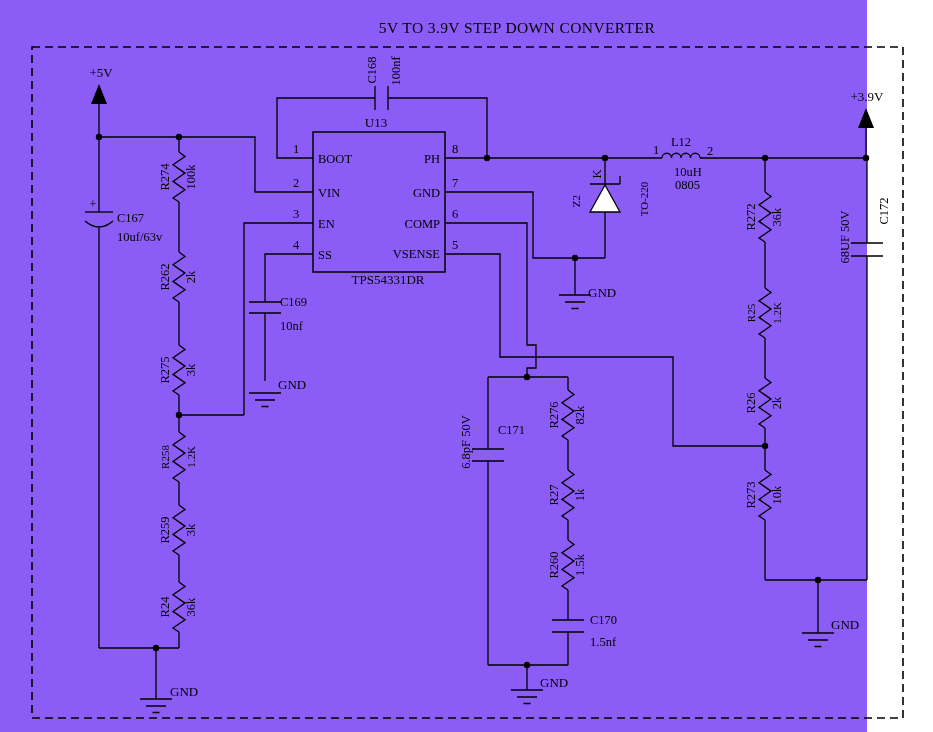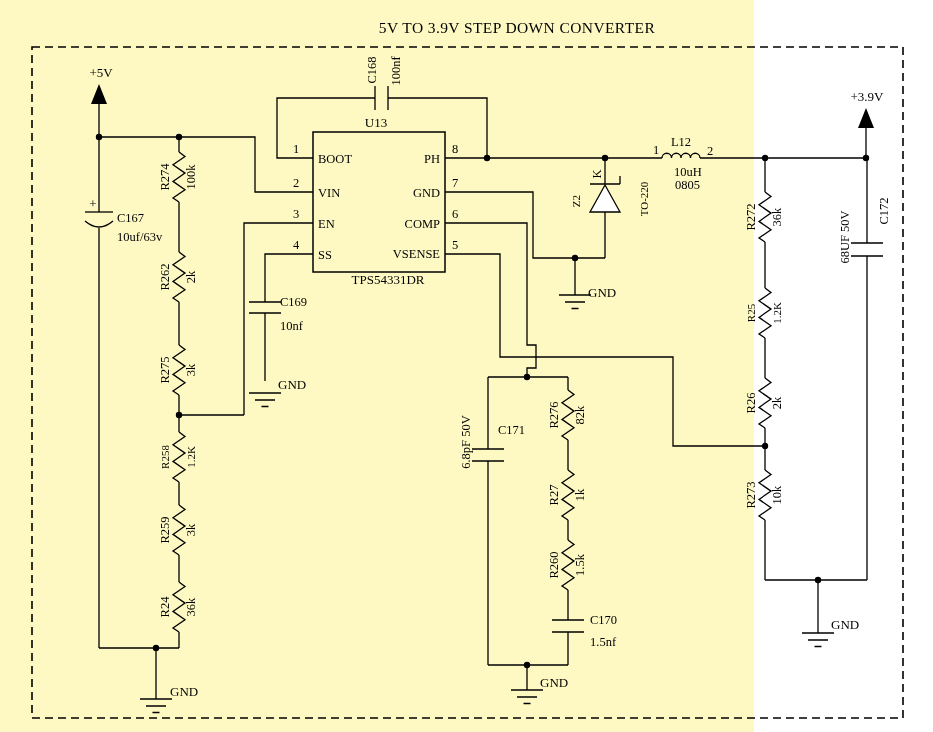--- a/index.html
+++ b/index.html
@@ -1,16 +1,16 @@
 <!DOCTYPE html>
 <html><head>
 <meta charset="utf-8">
 <style>
   html,body{margin:0;padding:0;background:#fff;}
-  #canvas{position:relative;width:754px;height:732px;background:#fef9c3;
+  #canvas{position:relative;width:867px;height:732px;background:#8b5cf6;
           font-family:"Liberation Serif", serif;}
   svg{display:block;}
   .wire{stroke:#000;stroke-width:1.3;fill:none;}
   .thick{stroke:#000;stroke-width:1.5;fill:none;}
   .dash{stroke:#000;stroke-width:1.6;fill:none;stroke-dasharray:8 5;}
   .dot{fill:#000;stroke:none;}
   .lbl{font-family:"Liberation Serif",serif;font-size:12.5px;fill:#000;}
   .lbl-sm{font-family:"Liberation Serif",serif;font-size:11px;fill:#000;}
   .lbl-md{font-family:"Liberation Serif",serif;font-size:13px;fill:#000;}
   .title{font-family:"Liberation Serif",serif;font-size:15.5px;fill:#000;letter-spacing:.4px;}

